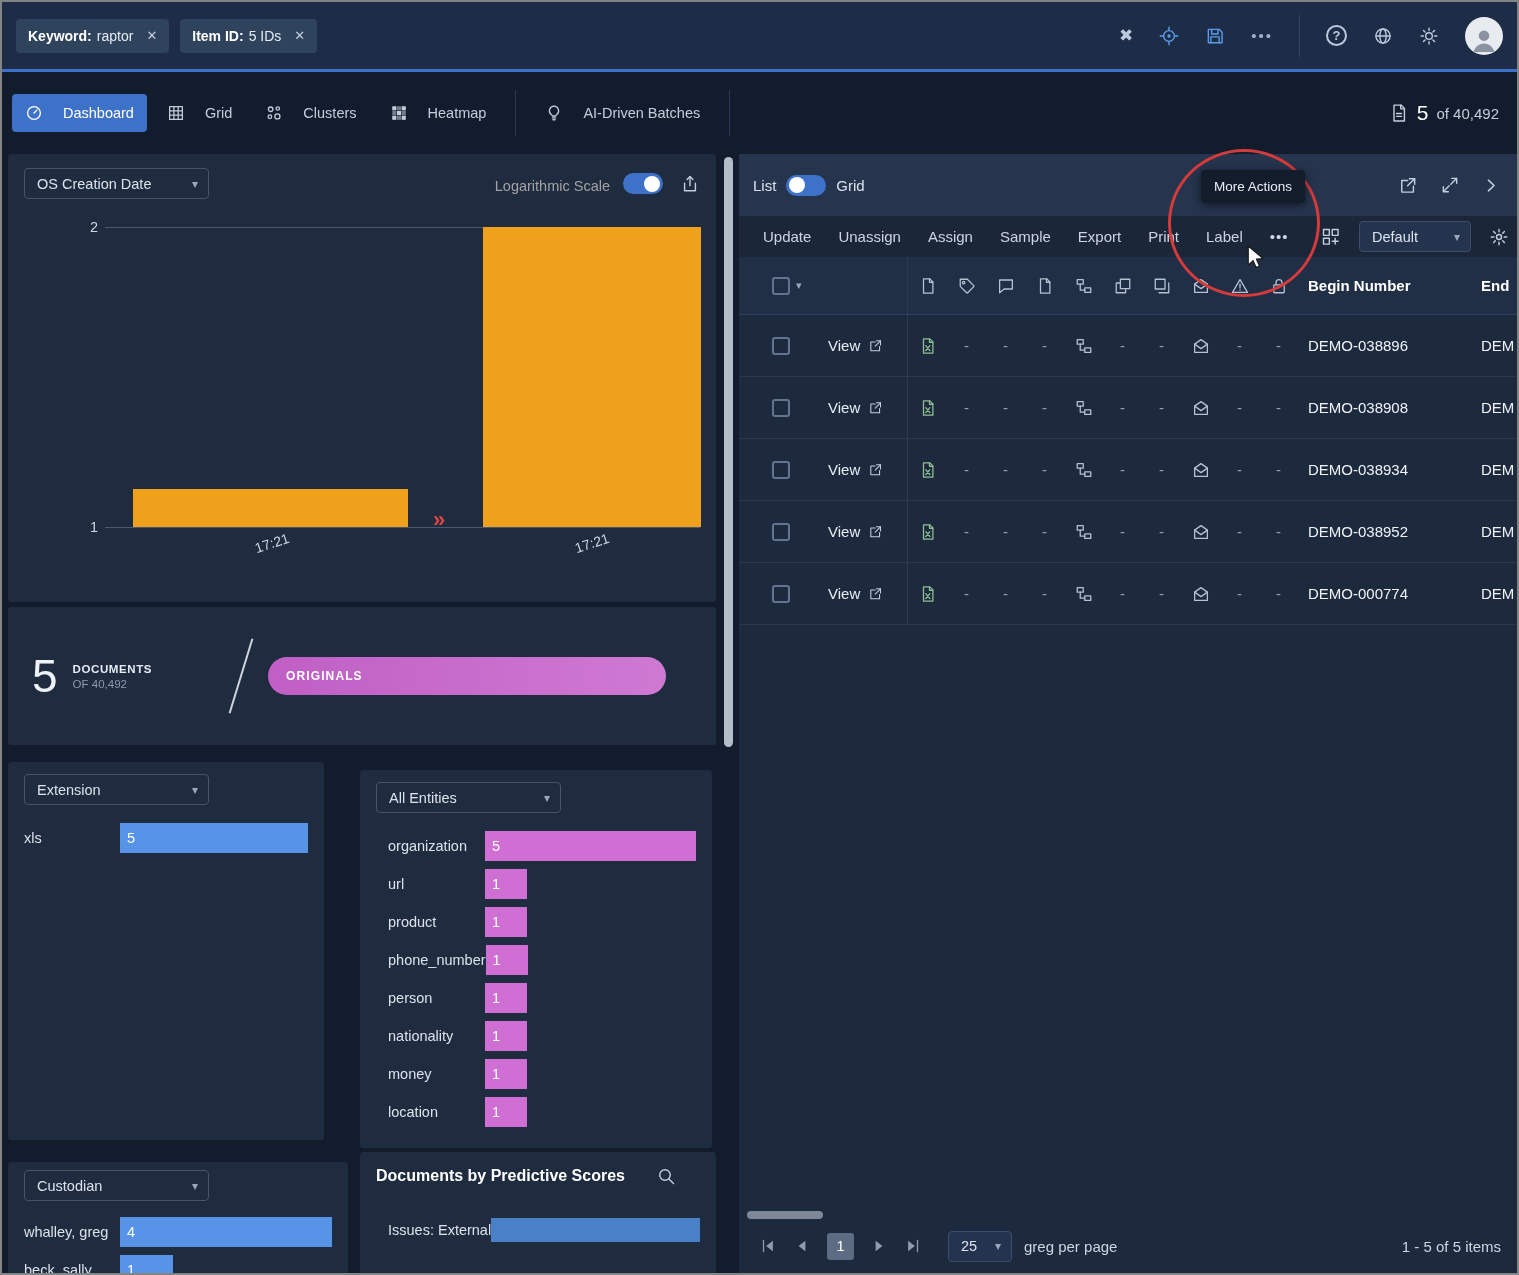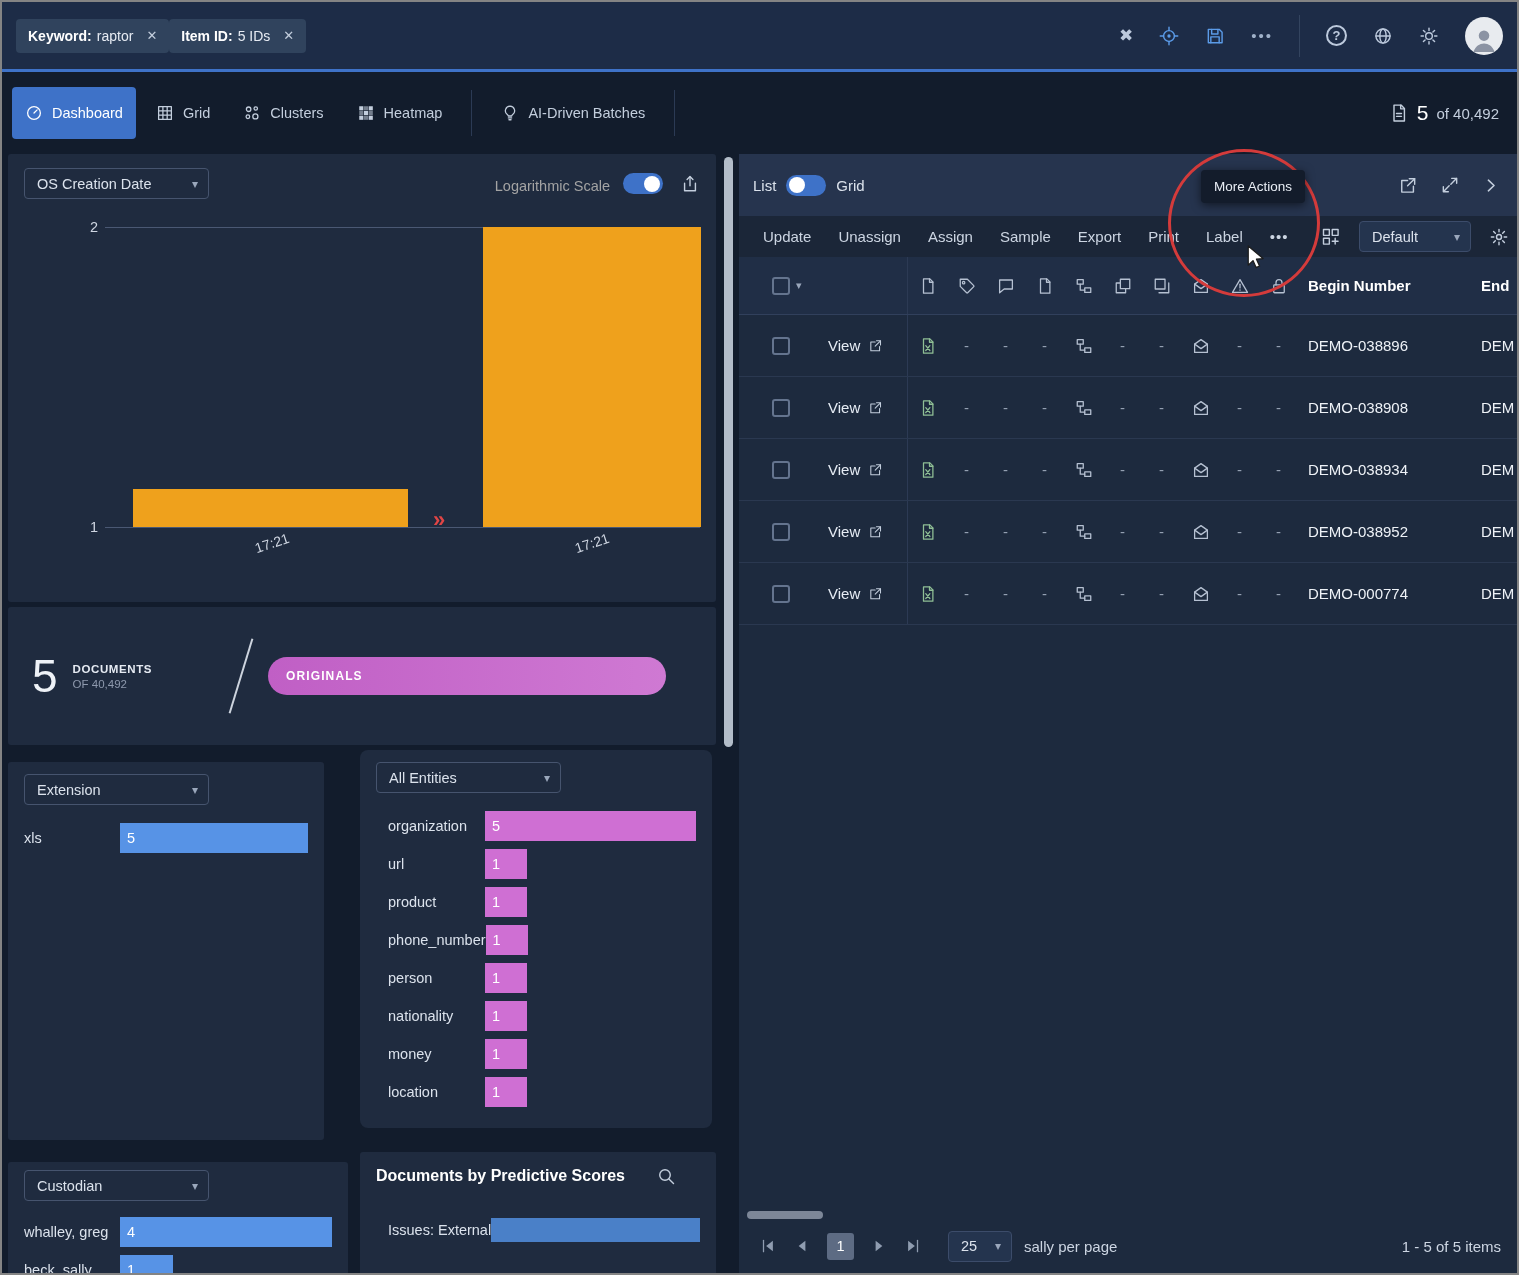--- a/index.html
+++ b/index.html
@@ -12,21 +12,21 @@
   .ic { width:20px; height:20px; fill:none; stroke:currentColor; stroke-width:1.7;
         stroke-linecap:round; stroke-linejoin:round; display:block; }
   .ic.sm { width:15px; height:15px; }
   .ic.xs { width:18px; height:18px; }
   .glyph { line-height:1; }
 
   
   .topbar { position:absolute; top:0; left:0; right:0; height:70px; background:#1d2c47;
             border-bottom:3px solid #3e72c8; display:flex; align-items:center;
             justify-content:space-between; padding:0 14px; }
-  .chips { display:flex; gap:0; }
+  .chips { display:flex; gap:11px; }
   .chip { background:#30435d; border-radius:4px; height:34px; display:flex; align-items:center;
           padding:0 12px; font-size:14px; gap:5px; cursor:pointer; }
   .chip .lbl { font-weight:bold; color:#fff; }
   .chip .val { color:#e6ebf3; }
   .chip .x { color:#c3cedd; font-size:13px; margin-left:8px; cursor:pointer; }
   .topbar-right { display:flex; align-items:center; gap:26px; }
   .tb-btn { color:#bcc9dc; cursor:pointer; display:flex; align-items:center; }
   .tb-btn.blue { color:#5b9be8; }
   .tb-more { color:#9fb0c8; font-size:15px; letter-spacing:2px; cursor:pointer; }
   .tb-divider { width:1px; height:42px; background:#33445f; }
@@ -34,35 +34,35 @@
                 display:flex; align-items:center; justify-content:center; font-size:13px;
                 font-weight:bold; color:#bcc9dc; cursor:pointer; }
   .avatar { width:38px; height:38px; border-radius:50%; background:#e8ebef; color:#8b93a3;
             display:flex; align-items:flex-end; justify-content:center; overflow:hidden; cursor:pointer; }
   .avatar .ic { width:30px; height:30px; }
 
   
   .navbar { position:absolute; top:70px; left:0; right:0; height:82px; display:flex;
             align-items:center; justify-content:space-between; padding:0 10px; }
   .tabs { display:flex; align-items:center; gap:7px; }
-  .tab { display:flex; align-items:center; gap:9px; height:52px; padding:0 13px; border-radius:4px;
+  .tab { display:flex; align-items:center; gap:20px; height:38px; padding:0 13px; border-radius:4px;
          font-size:14.5px; color:#c3cedd; cursor:pointer; white-space:nowrap; }
   .tab .ic { width:18px; height:18px; }
   .tab.active { background:#3e72c8; color:#fff; }
   .nav-divider { width:1px; height:46px; background:#2b3a54; margin:0 9px; }
   .doc-count { display:flex; align-items:center; gap:8px; color:#c3cedd; margin-right:8px; }
   .doc-count .big { font-size:21px; color:#fff; }
 
   
   .content { position:absolute; top:152px; left:0; right:0; bottom:0; overflow:hidden; }
   .panel { position:absolute; background:#1f2b3f; border-radius:3px; }
   #chart-panel   { left:6px;  top:0;      width:708px; height:448px; padding:14px 16px; }
   #summary-panel { left:6px;  top:453px;  width:708px; height:138px; display:flex; align-items:center; padding:0 24px; }
   #ext-panel     { left:6px;  top:608px;  width:316px; height:378px; padding:12px 16px; }
-  #ent-panel     { left:358px; top:596px; width:352px; height:378px; padding:12px 16px;border-radius:8px; }
+  #ent-panel     { left:358px; top:616px; width:352px; height:378px; padding:12px 16px; }
   #cust-panel    { left:6px;  top:1008px; width:340px; height:366px; padding:8px 16px; }
   #pred-panel    { left:358px; top:998px; width:356px; height:376px; padding:14px 16px; }
   .vscrollbar { position:absolute; left:722px; top:3px; width:9px; height:590px; background:#b3bdc9;
                 border-radius:5px; cursor:pointer; }
 
   .select { height:31px; border:1px solid #46546e; border-radius:4px; display:inline-flex;
             align-items:center; justify-content:space-between; padding:0 10px 0 12px;
             font-size:14.5px; color:#dbe2ec; min-width:185px; cursor:pointer; background:transparent; }
   .select .caret { color:#9aa7bb; font-size:12px; margin-left:14px; }
 
@@ -938,21 +938,21 @@
           </span>
         <span class="pg-btn">
             <svg class="ic xs">
               <use href="#i-last"></use>
             </svg>
           </span>
         <div class="select size-select">
           <span>25</span>
           <span class="caret glyph">▾</span>
         </div>
-        <span class="pg-label">sally per page</span>
+        <span class="pg-label">greg per page</span>
         <span class="pg-summary">1 - 5 of 5 items</span>
       </div>
     </section>
   </main>
 
   <div class="ann-circle"></div>
   <div class="ann-tooltip">More Actions</div>
   <svg class="ann-cursor" viewBox="0 0 24 30">
     <path d="M6.5 2.5v20l5-4.8 3.2 7.3 3.6-1.6-3.2-7.2 6.9-.6z" fill="#ffffff" stroke="#1c1c1c" stroke-width="1.3" stroke-linejoin="round"></path>
   </svg>

